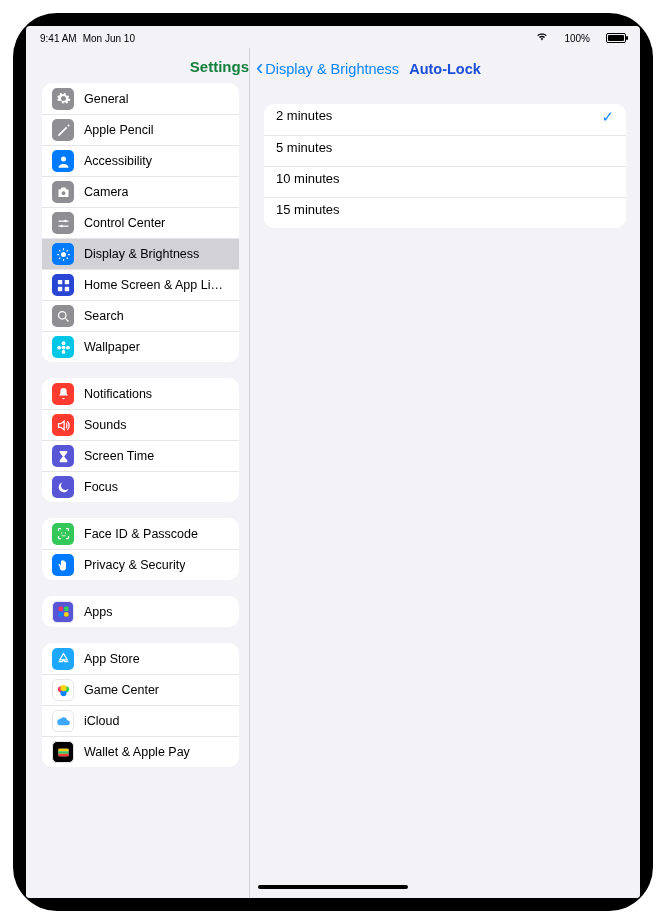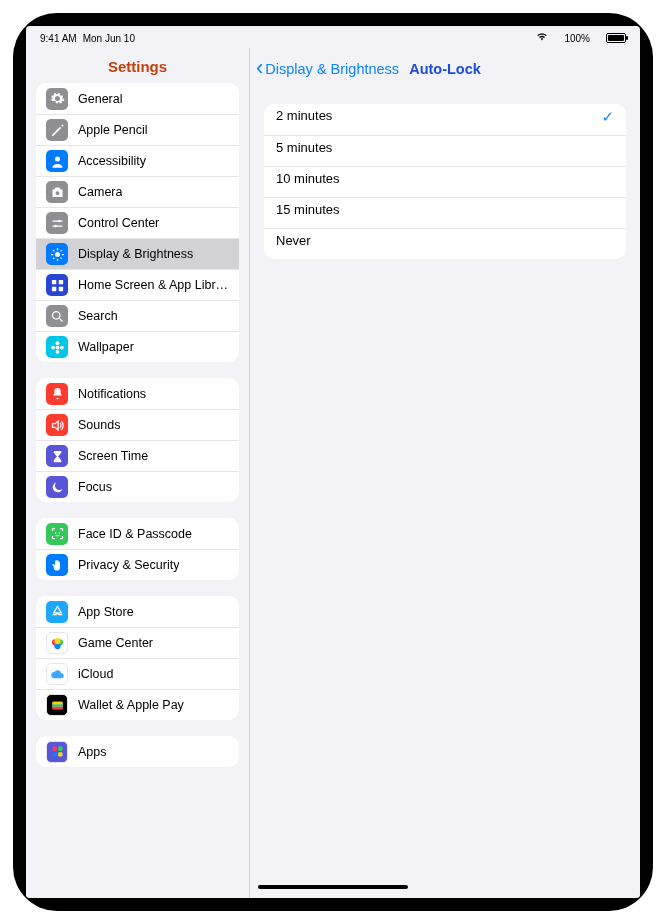--- a/index.html
+++ b/index.html
@@ -66,30 +66,30 @@
   }
   .sidebar {
     width: 224px;
     background:#f2f2f7;
     border-right:1px solid #d1d1d6;
     display:flex;
     flex-direction:column;
     overflow:hidden;
   }
   .sidebar-title {
-    text-align:center;
+    text-align:right;
     font-weight:600;
     font-size:15px;
     padding:10px 0 8px;
-    color:#c2410c;
+    color:#15803d;
   }
   .scroll {
     flex:1;
     overflow-y:auto;
-    padding: 0 10px 10px 10px;
+    padding: 0 10px 10px 16px;
   }
   .group {
     background:#fff;
     border-radius:10px;
     margin-bottom:16px;
     overflow:hidden;
   }
   .row {
     display:flex;
     align-items:center;
@@ -313,20 +313,33 @@
                 <span class="icon" style="background: rgb(0, 122, 255);">
                   <svg width="15" height="15" viewBox="0 0 24 24" fill="currentColor">
                     <path d="M8 12V5a1 1 0 012 0v6V4a1 1 0 012 0v7V5a1 1 0 012 0v7V7a1 1 0 012 0v8a5 5 0 01-10 0v-1l-2-3a1 1 0 012-1z"></path>
                   </svg>
                 </span>
                 <span class="label">Privacy &amp; Security</span>
               </div>
             </div>
             <div class="group">
               <div class="row">
+                <span class="icon" style="background: rgb(88, 86, 214); color: rgb(0, 0, 0); border: 0.5px solid rgb(229, 229, 234);">
+                  <svg width="15" height="15" viewBox="0 0 24 24" fill="currentColor">
+                    <rect x="4" y="4" width="7" height="7" rx="2" fill="#ff375f"></rect>
+                    <rect x="13" y="4" width="7" height="7" rx="2" fill="#30d158"></rect>
+                    <rect x="4" y="13" width="7" height="7" rx="2" fill="#0a84ff"></rect>
+                    <rect x="13" y="13" width="7" height="7" rx="2" fill="#ffd60a"></rect>
+                  </svg>
+                </span>
+                <span class="label">Apps</span>
+              </div>
+            </div>
+            <div class="group">
+              <div class="row">
                 <span class="icon" style="background: rgb(30, 167, 255);">
                   <svg width="15" height="15" viewBox="0 0 24 24" fill="currentColor">
                     <path d="M12 4l6 10H6zM5 17h4M15 17h4M10 17l2-3 2 3" stroke="currentColor" stroke-width="2" fill="none" stroke-linecap="round"></path>
                   </svg>
                 </span>
                 <span class="label">App Store</span>
               </div>
               <div class="row">
                 <span class="icon" style="background: rgb(255, 255, 255); color: rgb(0, 0, 0); border: 0.5px solid rgb(229, 229, 234);">
                   <svg width="15" height="15" viewBox="0 0 24 24" fill="currentColor">
@@ -349,33 +362,20 @@
               <div class="row">
                 <span class="icon" style="background: rgb(0, 0, 0); color: rgb(0, 0, 0); border: 0.5px solid rgb(229, 229, 234);">
                   <svg width="15" height="15" viewBox="0 0 24 24" fill="currentColor">
                     <rect x="4" y="6" width="16" height="12" rx="2" fill="#fff"></rect>
                     <rect x="4" y="6" width="16" height="4" fill="#ffcc00"></rect>
                     <rect x="4" y="10" width="16" height="4" fill="#34c759"></rect>
                     <rect x="4" y="14" width="16" height="4" fill="#ff3b30"></rect>
                   </svg>
                 </span>
                 <span class="label">Wallet &amp; Apple Pay</span>
-              </div>
-            </div>
-            <div class="group">
-              <div class="row">
-                <span class="icon" style="background: rgb(88, 86, 214); color: rgb(0, 0, 0); border: 0.5px solid rgb(229, 229, 234);">
-                  <svg width="15" height="15" viewBox="0 0 24 24" fill="currentColor">
-                    <rect x="4" y="4" width="7" height="7" rx="2" fill="#ff375f"></rect>
-                    <rect x="13" y="4" width="7" height="7" rx="2" fill="#30d158"></rect>
-                    <rect x="4" y="13" width="7" height="7" rx="2" fill="#0a84ff"></rect>
-                    <rect x="13" y="13" width="7" height="7" rx="2" fill="#ffd60a"></rect>
-                  </svg>
-                </span>
-                <span class="label">Apps</span>
               </div>
             </div>
           </div>
       </div>
 
       <div class="detail">
         <div class="navbar">
           <div class="back">
             <span class="chev">‹</span>
             <span>Display &amp; Brightness</span>
@@ -389,22 +389,19 @@
             </div>
             <div class="opt">
               <span>5 minutes</span>
             </div>
             <div class="opt">
               <span>10 minutes</span>
             </div>
             <div class="opt">
               <span>15 minutes</span>
             </div>
-            <div class="opt">
-              <span>Never</span>
-            </div>
           </div>
       </div>
 
     </div>
 
   </div>
 </div>
 
 </body></html>

